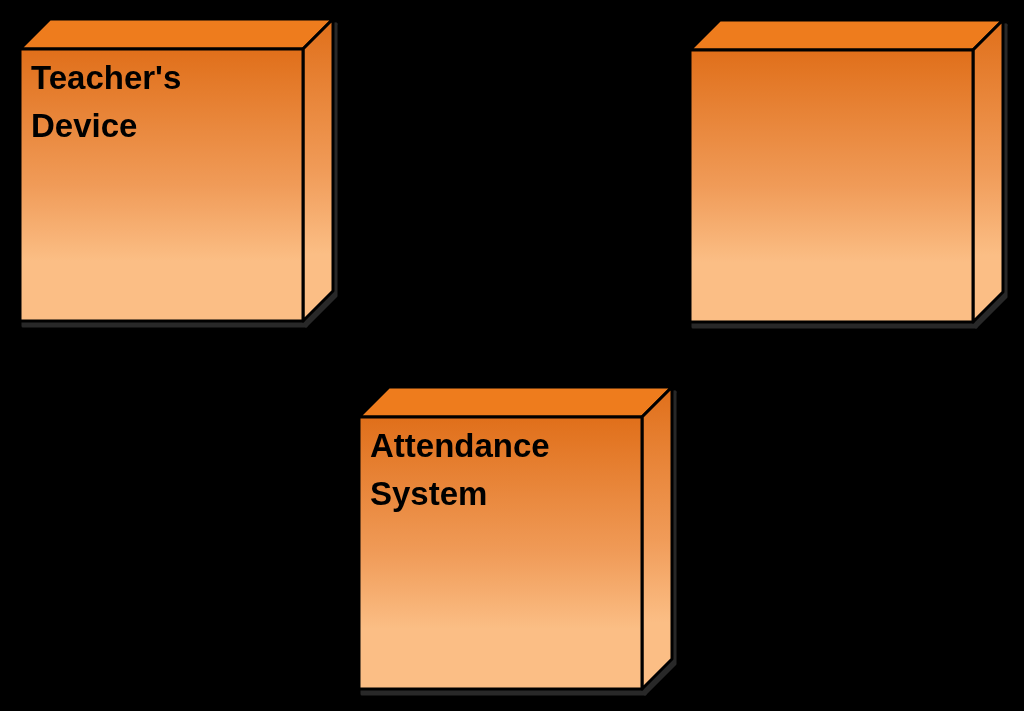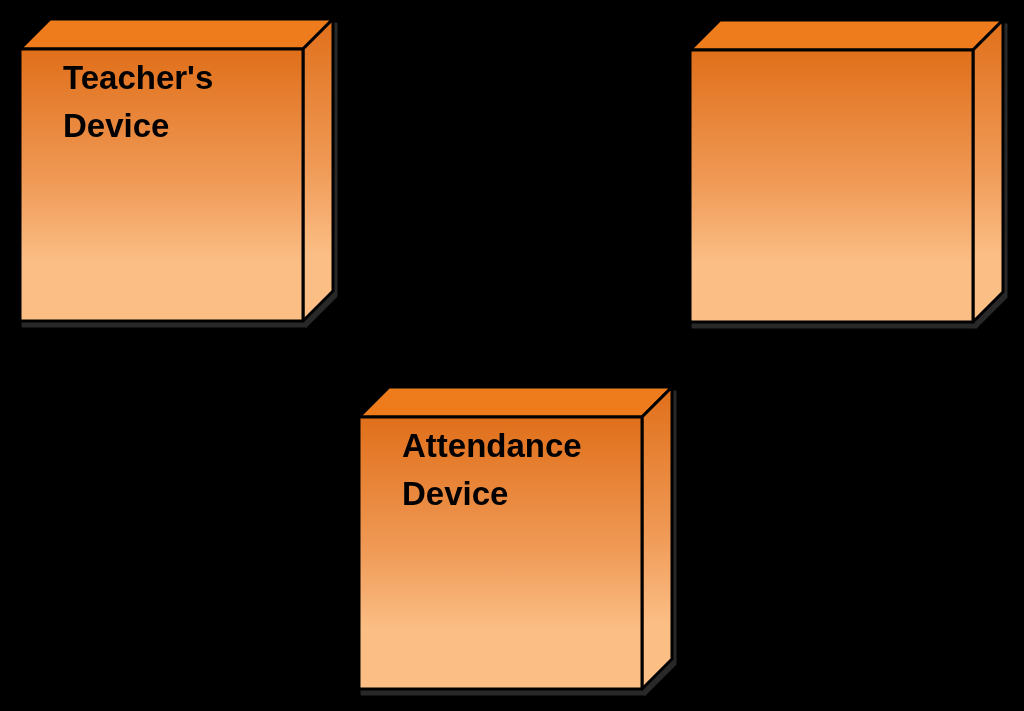--- a/index.html
+++ b/index.html
@@ -30,21 +30,20 @@
     position: absolute;
     left: 11px;
     top: 35px;
     width: 262px;
     font-size: 33px;
     font-weight: bold;
     line-height: 48px;
     color: #000000;
     white-space: pre-line;
     letter-spacing: 0px;
-    margin-left: 32px;
   }
   #node-teachers-device { left: 20px;  top: 19px;  }
   #node-school-server   { left: 690px; top: 20px;  }
   #node-attendance-system { left: 359px; top: 387px; }
   .defs-holder { position: absolute; width: 0; height: 0; overflow: hidden; }
 </style>
 </head>
 <body>
 
 <div class="canvas">
@@ -78,16 +77,16 @@
     </svg>
   </div>
 
   <div class="node" id="node-attendance-system">
     <svg class="shape" width="313" height="302" viewBox="0 0 313 302">
       <polygon points="0,30 30,0 313,0 283,30" fill="#EE7C1D" stroke="#000000" stroke-width="3" stroke-linejoin="round"></polygon>
       <polygon points="283,30 313,0 313,272 283,302" fill="url(#gradFace)" stroke="#000000" stroke-width="3" stroke-linejoin="round"></polygon>
       <polygon points="0,30 283,30 283,302 0,302" fill="url(#gradFace)" stroke="#000000" stroke-width="3" stroke-linejoin="round"></polygon>
     </svg>
     <div class="label">Attendance
-Device</div>
+System</div>
   </div>
 
 </div>
 
 </body></html>

